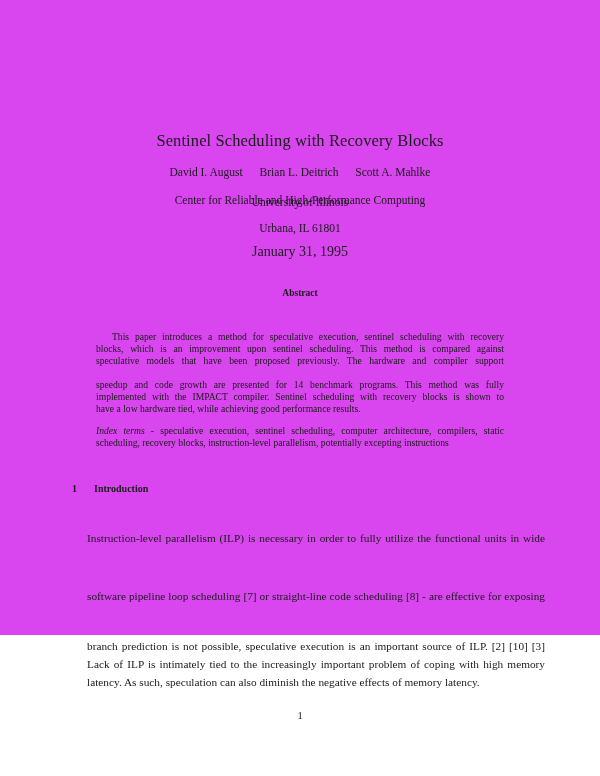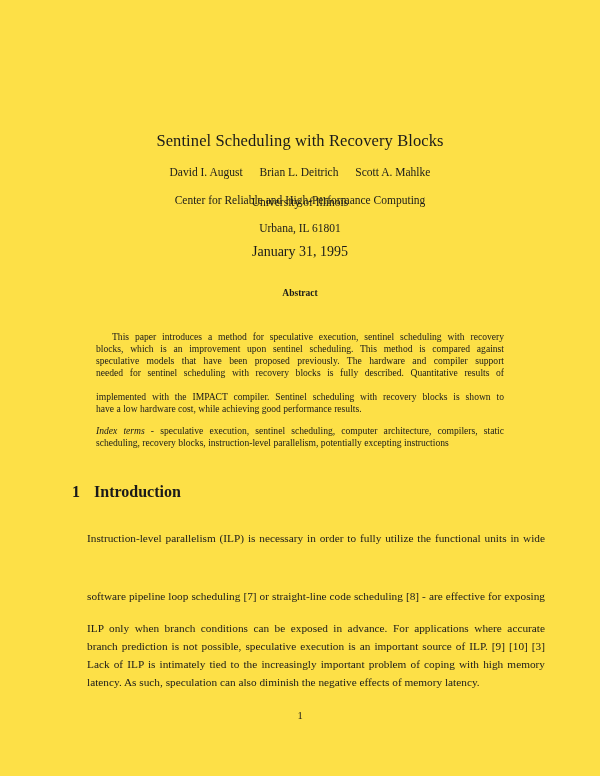--- a/index.html
+++ b/index.html
@@ -1,30 +1,30 @@
 <!DOCTYPE html>
 <html><head>
 <meta charset="utf-8">
 <style>
   html, body { margin: 0; padding: 0; background: #ffffff; }
   body { width: 600px; height: 776px; position: relative; overflow: hidden;
          font-family: "DejaVu Serif", "Liberation Serif", serif; color: #1a1a1a; }
-  .page { position: absolute; left: 0; top: 0; width: 600px; height: 776px; background: #fde047; }
+  .page { position: absolute; left: 0; top: 0; width: 600px; height: 635px; background: #d946ef; }
   .center { position: absolute; left: 0; width: 600px; text-align: center; white-space: nowrap; }
   .title { top: 131px; font-size: 16.5px; font-family: "Liberation Serif", serif; letter-spacing: 0.1px; }
   .authors { top: 166px; font-size: 11.5px; font-family: "Liberation Serif", serif; }
   .authors span { margin: 0 7px; }
   .affil { font-size: 11.5px; font-family: "Liberation Serif", serif; }
   .date { top: 244px; font-size: 14px; font-family: "Liberation Serif", serif; }
   .abstract-head { top: 288px; font-size: 9.5px; font-weight: bold; font-family: "Liberation Serif", serif; }
   .absline { position: absolute; left: 96px; width: 408px; font-size: 9.6px; font-family: "Liberation Serif", serif;
              white-space: nowrap; text-align: justify; text-align-last: justify; line-height: 12px; }
   .absline.last { text-align-last: left; }
   .absline.indent { left: 112px; width: 392px; }
-  .section-head { position: absolute; left: 72px; top: 483px; font-size: 16px; font-weight: bold;
+  .section-head { position: absolute; left: 72px; top: 483px; font-size: 10px; font-weight: bold;
                   font-family: "Liberation Serif", serif; white-space: nowrap; }
   .section-head .num { display: inline-block; width: 22px; }
   .bodyline { position: absolute; left: 71px; width: 458px; font-size: 11.3px; font-family: "Liberation Serif", serif;
               white-space: nowrap; text-align: justify; text-align-last: justify; line-height: 14px; margin-left: 16px; }
   .bodyline.last { text-align-last: left; }
   .pagenum { top: 710px; font-size: 10.5px; font-family: "Liberation Serif", serif; }
   i { font-style: italic; }
 </style>
 </head>
 <body>
@@ -43,32 +43,31 @@
   <div class="center affil" style="top:196px">University of Illinois</div>
   <div class="center affil" style="top:222px">Urbana, IL 61801</div>
 
   <div class="center date">January 31, 1995</div>
 
   <div class="center abstract-head">Abstract</div>
 
   <div class="absline indent" style="top:331px">This paper introduces a method for speculative execution, sentinel scheduling with recovery</div>
   <div class="absline" style="top:343px">blocks, which is an improvement upon sentinel scheduling. This method is compared against</div>
   <div class="absline" style="top:355px">speculative models that have been proposed previously. The hardware and compiler support</div>
-  <div class="absline" style="top:367px">needed for sentinel scheduling with recovery blocks is fully described. Quantitative results of</div>
+  <div class="absline" style="top:379px">speedup and code growth are presented for 14 benchmark programs. This method was fully</div>
   <div class="absline" style="top:391px">implemented with the IMPACT compiler. Sentinel scheduling with recovery blocks is shown to</div>
-  <div class="absline last" style="top:403px">have a low hardware cost, while achieving good performance results.</div>
+  <div class="absline last" style="top:403px">have a low hardware tied, while achieving good performance results.</div>
 
   <div class="absline" style="top:425px"><i>Index terms</i><span> - speculative execution, sentinel scheduling, computer architecture, compilers, static</span></div>
   <div class="absline last" style="top:437px">scheduling, recovery blocks, instruction-level parallelism, potentially excepting instructions</div>
 
   <div class="section-head">
     <span class="num">1</span><span>Introduction</span>
   </div>
 
   <div class="bodyline" style="top:531px">Instruction-level parallelism (ILP) is necessary in order to fully utilize the functional units in wide</div>
   <div class="bodyline" style="top:589px">software pipeline loop scheduling [7] or straight-line code scheduling [8] - are effective for exposing</div>
-  <div class="bodyline" style="top:621px">ILP only when branch conditions can be exposed in advance. For applications where accurate</div>
-  <div class="bodyline" style="top:639px">branch prediction is not possible, speculative execution is an important source of ILP. [9] [10] [3]</div>
+  <div class="bodyline" style="top:639px">branch prediction is not possible, speculative execution is an important source of ILP. [2] [10] [3]</div>
   <div class="bodyline" style="top:657px">Lack of ILP is intimately tied to the increasingly important problem of coping with high memory</div>
   <div class="bodyline last" style="top:675px">latency. As such, speculation can also diminish the negative effects of memory latency.</div>
 
   <div class="center pagenum">1</div>
 </div>
 
 </body></html>

